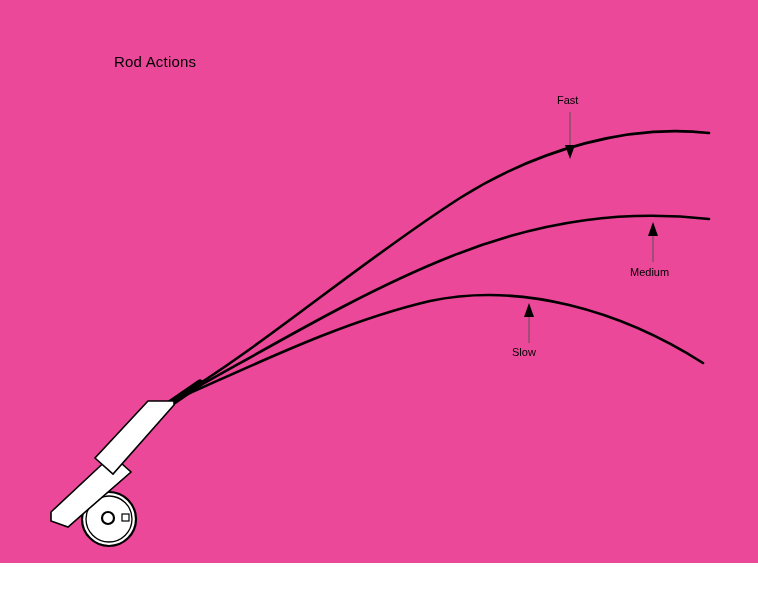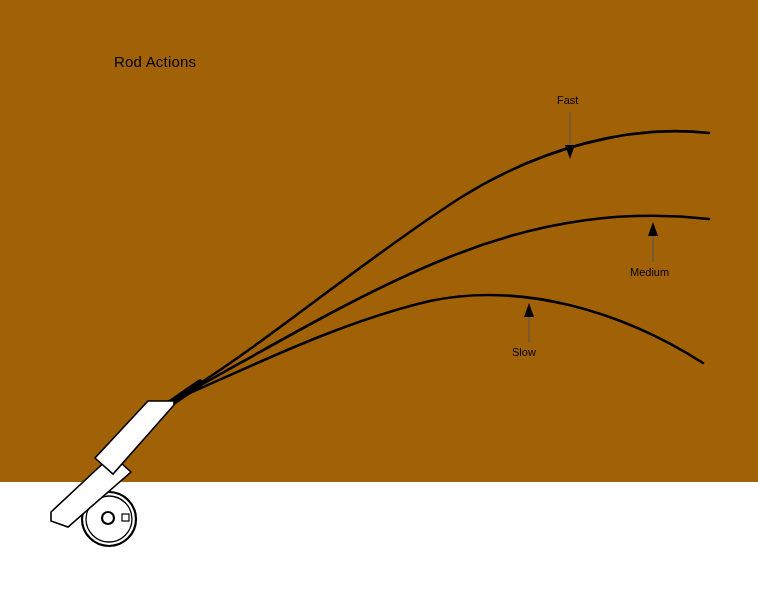--- a/index.html
+++ b/index.html
@@ -10,22 +10,22 @@
   }
   body {
     width: 758px;
     height: 595px;
     font-family: "Liberation Sans", sans-serif;
     overflow: hidden;
   }
   #diagram-root {
     position: relative;
     width: 758px;
-    height: 482px;
-    background: #a16207;
+    height: 563px;
+    background: #ec4899;
   }
   #rod-actions-svg {
     position: absolute;
     left: 0;
     top: 0;
     width: 758px;
     height: 595px;
     display: block;
   }
   .diagram-title {

